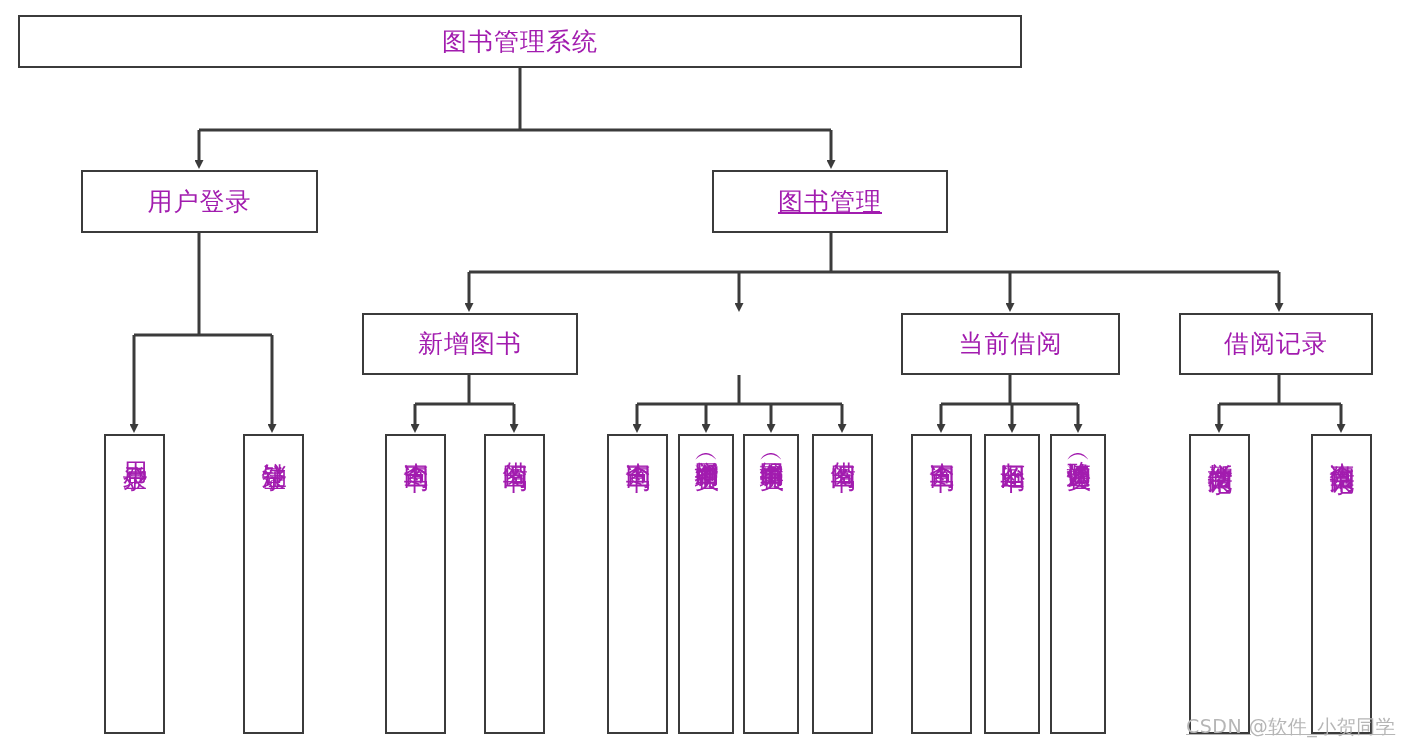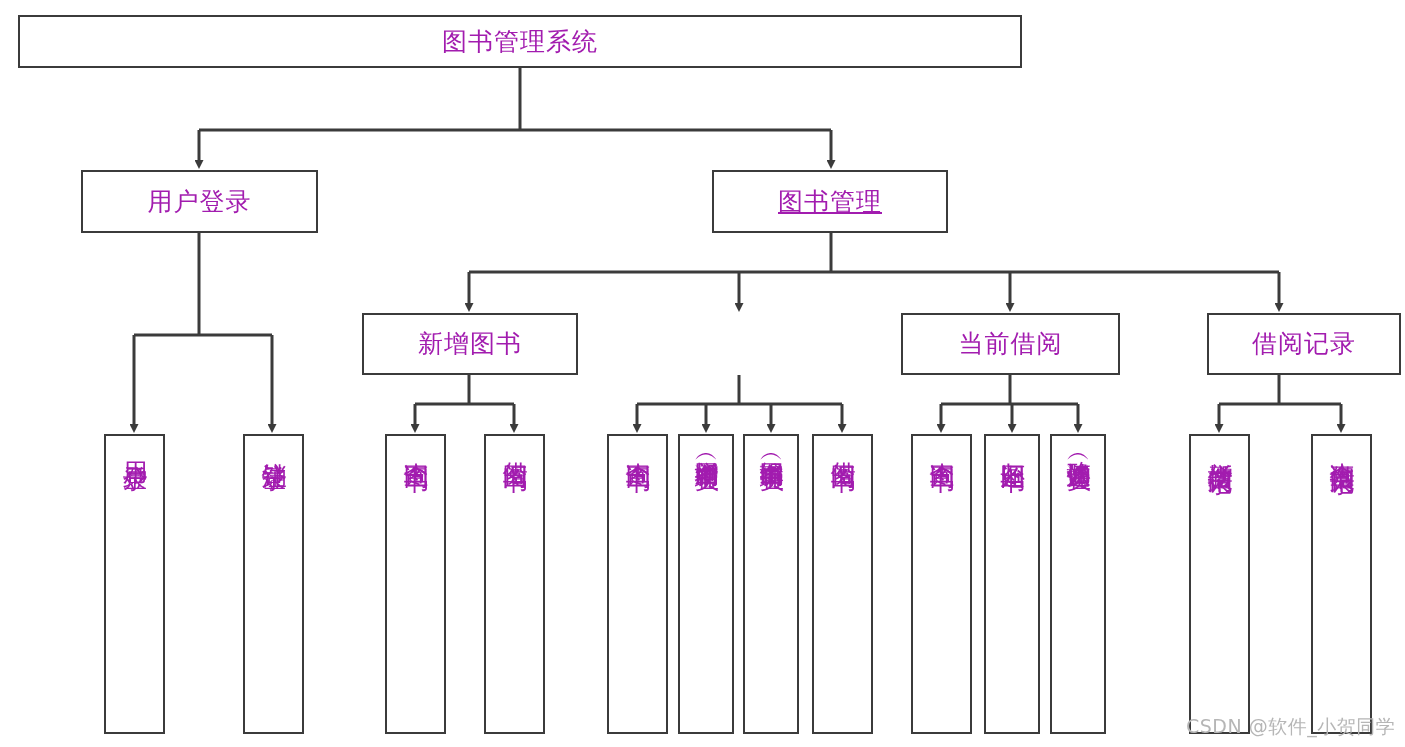--- a/index.html
+++ b/index.html
@@ -59,20 +59,21 @@
   }
   #watermark {
     position: absolute;
     left: 1186px;
     top: 714px;
     font-size: 19px;
     color: #b6b6b6;
     white-space: nowrap;
     letter-spacing: 0.5px;
     pointer-events: none;
+    text-decoration: underline;
   }
 </style>
 </head>
 <body>
 
 <div id="diagram-root">
 
   <svg id="edges" viewBox="0 0 1405 747" preserveAspectRatio="none" aria-hidden="true">
     <defs>
       <marker id="arrowhead" markerWidth="10" markerHeight="9" refX="1" refY="4.5" orient="auto" markerUnits="userSpaceOnUse">
@@ -145,21 +146,21 @@
   <div class="node horiz" style="left: 712px; top: 170px; width: 236px; height: 63px; text-decoration: underline;">
     <span class="label">图书管理</span>
   </div>
 
   <div class="node horiz" style="left: 362px; top: 313px; width: 216px; height: 62px;">
     <span class="label">新增图书</span>
   </div>
   <div class="node horiz" style="left: 901px; top: 313px; width: 219px; height: 62px;">
     <span class="label">当前借阅</span>
   </div>
-  <div class="node horiz" style="left: 1207px; top: 313px; width: 194px; height: 62px;">
+  <div class="node horiz" style="left: 1179px; top: 313px; width: 194px; height: 62px;">
     <span class="label">借阅记录</span>
   </div>
 
   <div class="node vert" style="left: 104px; top: 434px; width: 61px; height: 300px;">
     <span class="label">用户登录</span>
   </div>
   <div class="node vert" style="left: 243px; top: 434px; width: 61px; height: 300px;">
     <span class="label">注销登录</span>
   </div>
 

